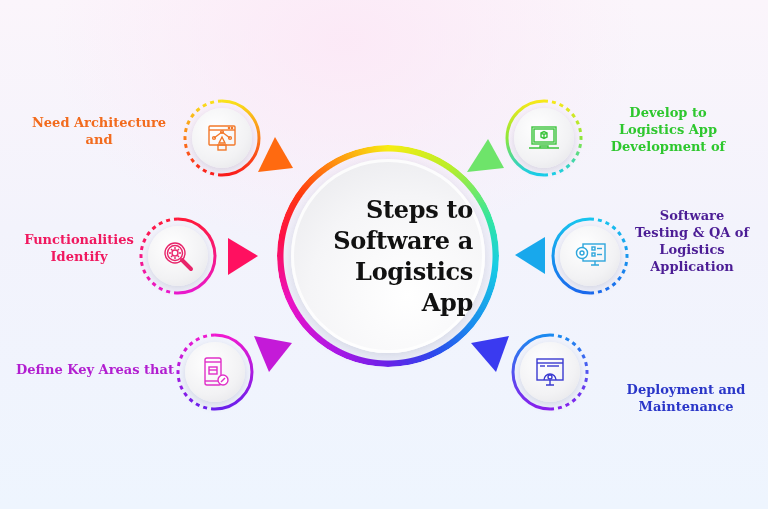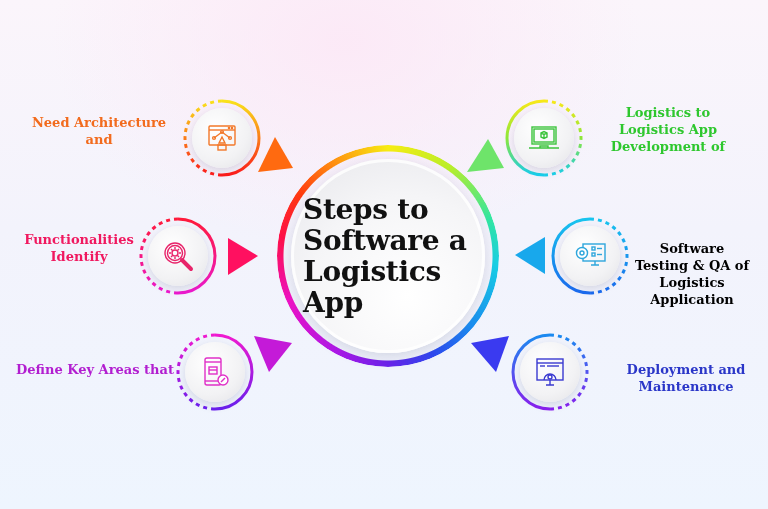--- a/index.html
+++ b/index.html
@@ -23,23 +23,23 @@
     -webkit-mask: radial-gradient(circle, transparent 104px, #000 105px);
             mask: radial-gradient(circle, transparent 104px, #000 105px);
   }
   .hub-disc {
     position: absolute; left: 14px; top: 14px; width: 194px; height: 194px; border-radius: 50%;
     background: radial-gradient(circle at 60% 70%, #ffffff 0%, #f5f5f7 55%, #e6e6ea 100%);
     box-shadow: 0 4px 14px rgba(80,80,110,0.18), inset 0 0 0 3px rgba(255,255,255,0.8);
     display: flex; align-items: center; justify-content: center;
   }
   .hub-title {
-    margin: 0; text-align: left; color: #111;
+    margin: 0; text-align: right; color: #111;
     font-family: "DejaVu Serif", serif; font-weight: bold;
-    font-size: 28px; line-height: 31px; letter-spacing: -0.3px;
+    font-size: 24px; line-height: 31px; letter-spacing: -0.3px;
     width: 170px;
   }
 
   
   .node { position: absolute; width: 78px; height: 78px; }
   .node-ring { position: absolute; inset: 0; }
   .node-disc {
     position: absolute; left: 9px; top: 9px; width: 60px; height: 60px; border-radius: 50%;
     background: radial-gradient(circle at 40% 35%, #ffffff 0%, #f2f2f4 60%, #e2e2e6 100%);
     box-shadow: 0 3px 8px rgba(80,80,110,0.18);
@@ -183,21 +183,21 @@
     <div class="node-disc">
       <svg class="node-icon" viewBox="0 0 34 34" fill="none" stroke="#3cc43c" stroke-width="1.4">
         <rect x="5" y="6" width="24" height="17"></rect>
           <rect x="7" y="8" width="20" height="13"></rect>
         <path d="M2 27 H32 M13 27 V25 H21 V27"></path>
         <path d="M14 12 L17 10.5 L20 12 V16 L17 17.5 L14 16 Z M14 12 L17 13.5 L20 12 M17 13.5 V17.5"></path>
       </svg>
     </div>
   </div>
   <div class="label" style="left:608px;top:104px;width:120px;color:#2ec72e">
-    <span>Logistics to</span>
+    <span>Develop to</span>
     <span>Logistics App</span>
     <span>Development of</span>
   </div>
 
   <div class="node" style="left:551px;top:217px">
     <svg class="node-ring" viewBox="0 0 78 78">
       <defs>
           <linearGradient id="g5" x1="0" y1="0" x2="0" y2="1">
             <stop offset="0" stop-color="#18c4ee"></stop>
             <stop offset="1" stop-color="#1a6af0"></stop>
@@ -212,21 +212,21 @@
           <path d="M18 26 H26 M22 22 V26"></path>
         <rect x="19" y="8" width="3" height="3"></rect>
           <line x1="24" y1="9.5" x2="29" y2="9.5"></line>
         <rect x="19" y="14" width="3" height="3"></rect>
           <line x1="24" y1="15.5" x2="29" y2="15.5"></line>
         <circle cx="9" cy="14" r="5.5" fill="#fff"></circle>
           <circle cx="9" cy="14" r="2"></circle>
       </svg>
     </div>
   </div>
-  <div class="label" style="left:634px;top:240px;width:116px;color:#000000">
+  <div class="label" style="left:634px;top:207px;width:116px;color:#4c1d95">
     <span>Software</span>
     <span>Testing &amp; QA of</span>
     <span>Logistics</span>
     <span>Application</span>
   </div>
 
   <div class="node" style="left:511px;top:333px">
     <svg class="node-ring" viewBox="0 0 78 78">
       <defs>
           <linearGradient id="g6" x1="0" y1="0" x2="0" y2="1">
@@ -242,18 +242,18 @@
         <rect x="4" y="4" width="26" height="21"></rect>
           <line x1="4" y1="8" x2="30" y2="8"></line>
         <line x1="7" y1="11" x2="12" y2="11"></line>
           <line x1="14" y1="11" x2="26" y2="11"></line>
         <path d="M11 25 A6 6 0 0 1 23 25"></path>
           <circle cx="17" cy="22" r="2"></circle>
         <path d="M13 30 H21 M17 25 V30"></path>
       </svg>
     </div>
   </div>
-  <div class="label" style="left:622px;top:361px;width:128px;color:#2a36c8">
+  <div class="label" style="left:622px;top:381px;width:128px;color:#2a36c8">
     <span>Deployment and</span>
     <span>Maintenance</span>
   </div>
 
 </div>
 
 </body></html>

